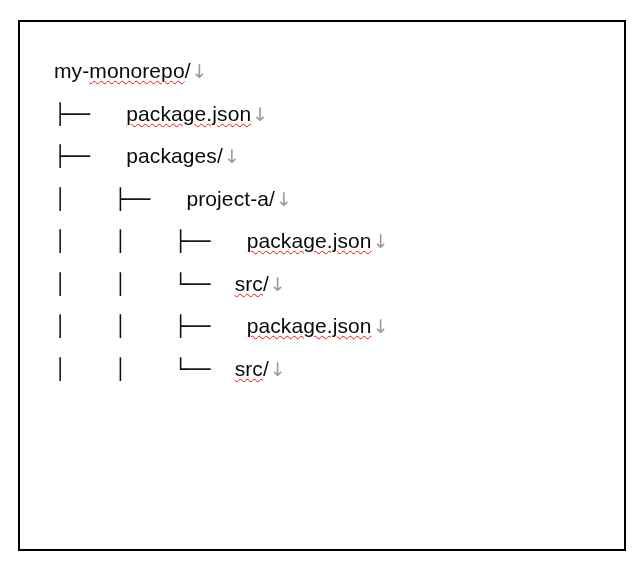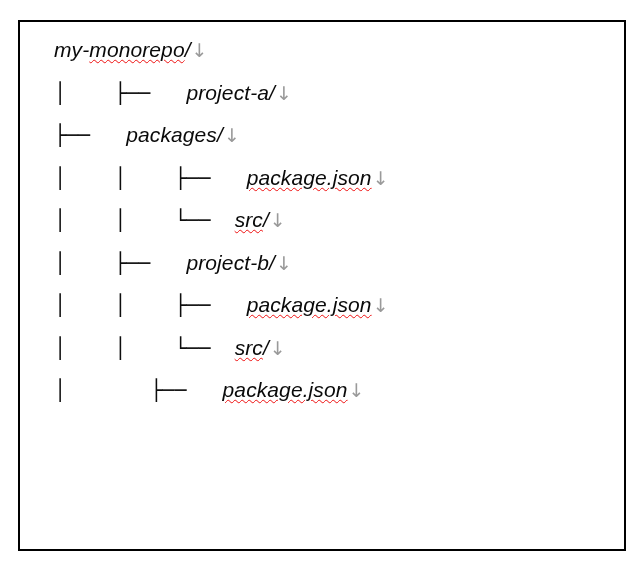--- a/index.html
+++ b/index.html
@@ -22,23 +22,22 @@
     height: 531px;
     background: #ffffff;
     border: 2px solid #000000;
     box-sizing: border-box;
     overflow: hidden;
   }
 
   #tree {
     position: absolute;
     left: 34px;
-    top: 7px;
+    top: 28px;
     right: 4px;
-    font-style: italic;
   }
 
   .line {
     height: 42.5px;
     line-height: 42.5px;
     white-space: pre;
     font-size: 21px;
     color: #0a0a0a;
     letter-spacing: 0.1px;
   }
@@ -74,22 +73,21 @@
     font-size: 19px;
     padding-left: 1px;
   }
 </style>
 </head>
 <body>
 
 <div id="page">
   <div id="tree">
       <div class="line"><span class="prefix"></span><span class="label"><span>my-</span><span class="misspelled">monorepo</span><span>/</span></span><span class="mark">↓</span></div>
+      <div class="line"><span class="prefix">├──   </span><span class="label"><span class="misspelled">package.json</span></span><span class="mark">↓</span></div>
+      <div class="line"><span class="prefix">├──   </span><span class="label"><span>packages/</span></span><span class="mark">↓</span></div>
       <div class="line"><span class="prefix">│    ├──   </span><span class="label"><span>project-a/</span></span><span class="mark">↓</span></div>
-      <div class="line"><span class="prefix">├──   </span><span class="label"><span>packages/</span></span><span class="mark">↓</span></div>
       <div class="line"><span class="prefix">│    │    ├──   </span><span class="label"><span class="misspelled">package.json</span></span><span class="mark">↓</span></div>
       <div class="line"><span class="prefix">│    │    └──  </span><span class="label"><span class="misspelled">src</span><span>/</span></span><span class="mark">↓</span></div>
-      <div class="line"><span class="prefix">│    ├──   </span><span class="label"><span>project-b/</span></span><span class="mark">↓</span></div>
       <div class="line"><span class="prefix">│    │    ├──   </span><span class="label"><span class="misspelled">package.json</span></span><span class="mark">↓</span></div>
       <div class="line"><span class="prefix">│    │    └──  </span><span class="label"><span class="misspelled">src</span><span>/</span></span><span class="mark">↓</span></div>
-      <div class="line"><span class="prefix">│       ├──   </span><span class="label"><span class="misspelled">package.json</span></span><span class="mark">↓</span></div>
     </div>
 </div>
 
 </body></html>

